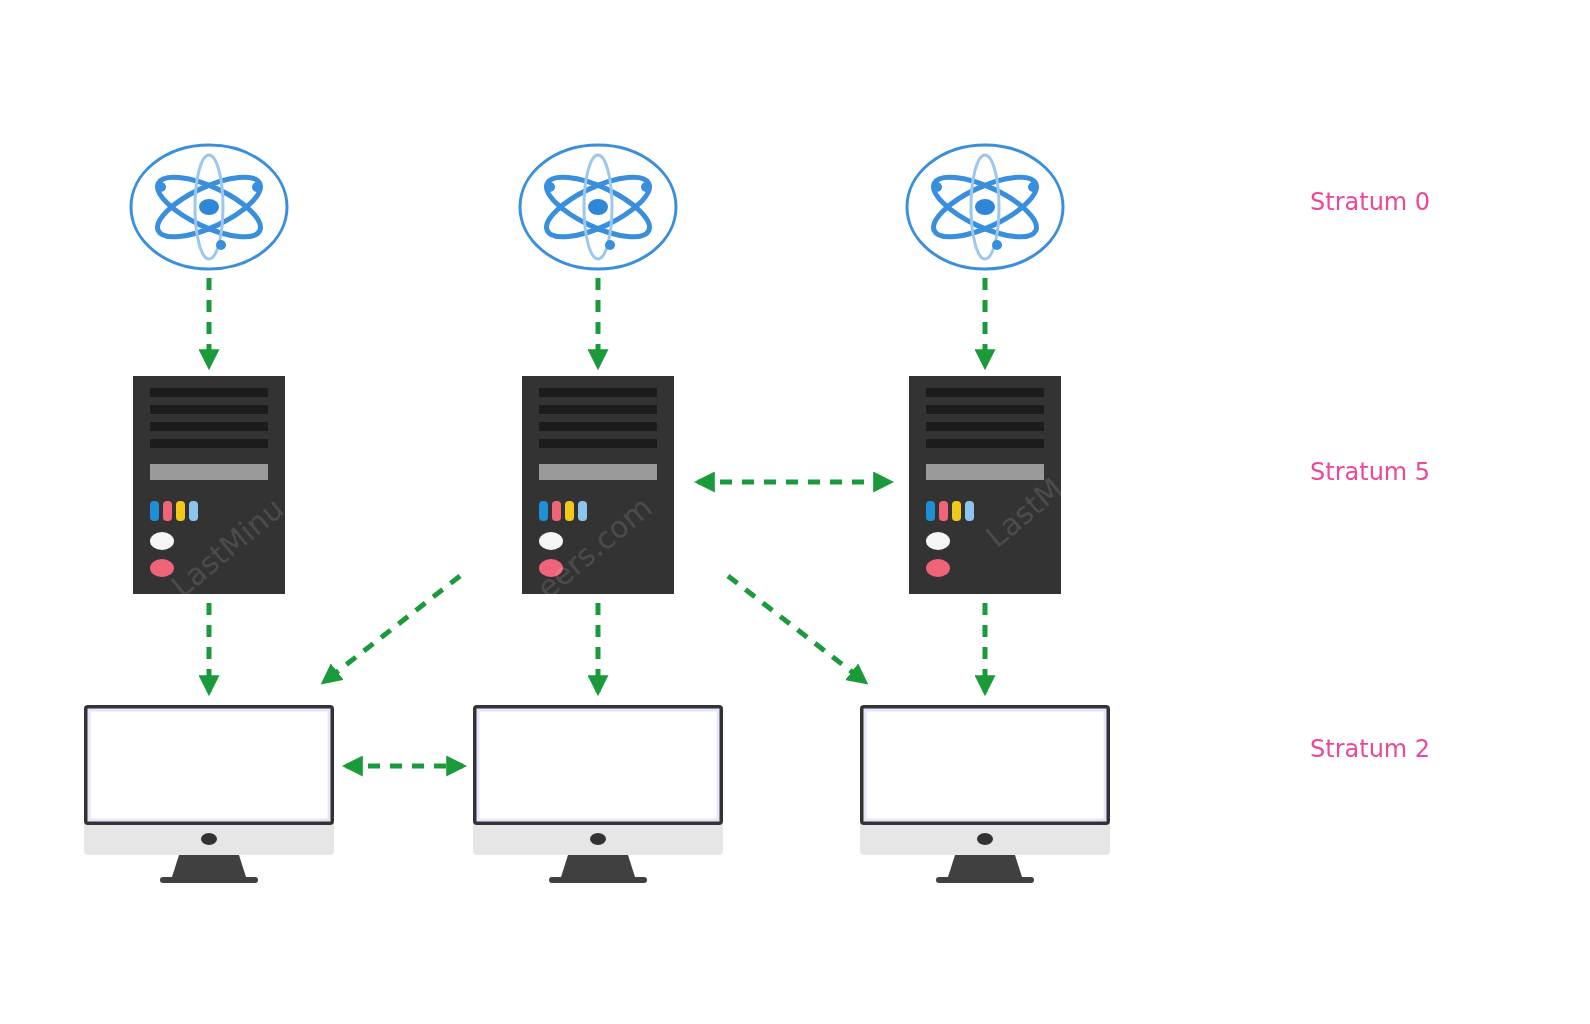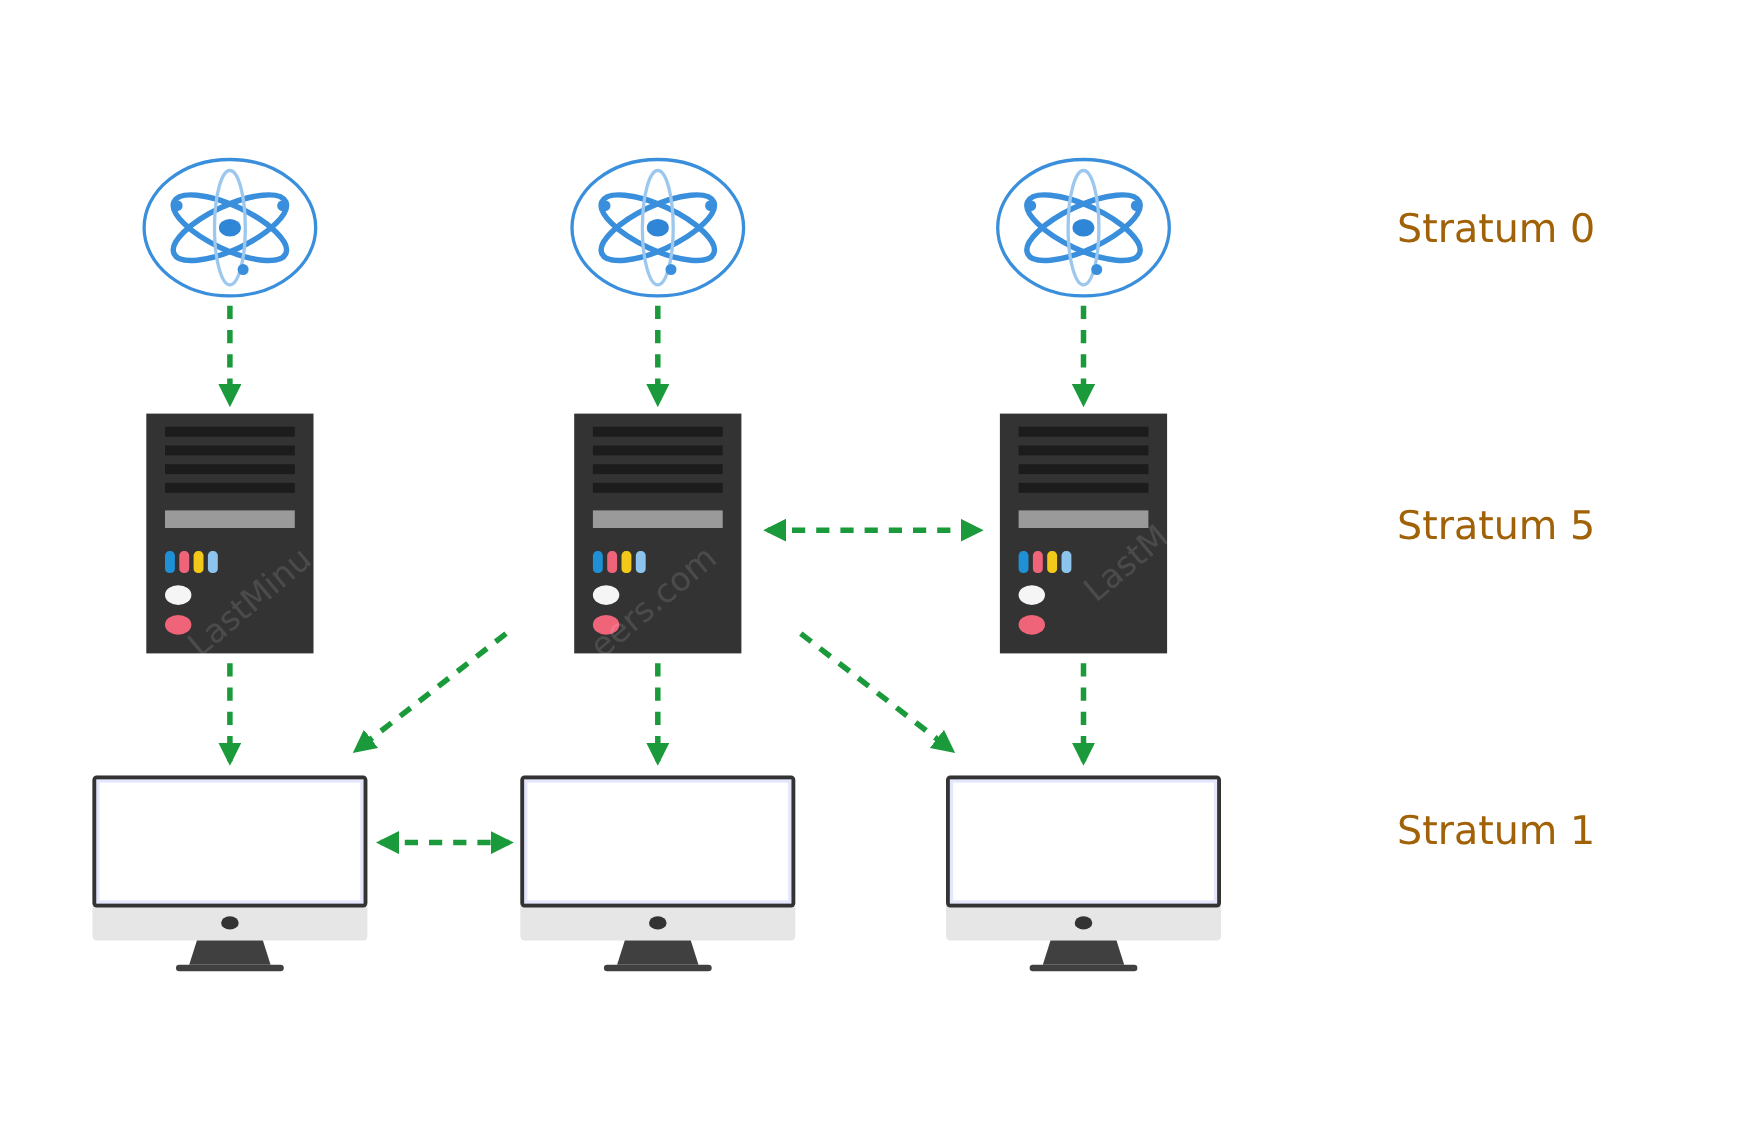--- a/index.html
+++ b/index.html
@@ -1,18 +1,18 @@
 <!DOCTYPE html>
 <html><head>
 <meta charset="utf-8">
 <style>
   html, body { margin:0; padding:0; background:#ffffff; }
   body { width:1590px; height:1024px; position:relative; overflow:hidden; font-family:"DejaVu Sans", sans-serif; }
   #diagram { position:absolute; left:0; top:0; width:1590px; height:1024px; }
-  .label { position:absolute; font-size:36px; color:#a16207; font-family:"DejaVu Sans", sans-serif; white-space:nowrap; }
+  .label { position:absolute; font-size:24px; color:#ec4899; font-family:"DejaVu Sans", sans-serif; white-space:nowrap;margin-left:40px; }
   .watermark { position:absolute; color:rgba(255,255,255,0.12); font-size:30px; transform:rotate(-40deg); white-space:nowrap; font-family:"DejaVu Sans", sans-serif; }
 </style>
 </head>
 <body>
 
 <svg id="diagram" viewBox="0 0 1590 1024" xmlns="http://www.w3.org/2000/svg">
   <defs>
     <marker id="arrowhead" viewBox="0 0 10 10" refX="8" refY="5" markerWidth="4.2" markerHeight="4.2" orient="auto-start-reverse">
       <path d="M0,0 L10,5 L0,10 Z" fill="#1a9a3a"></path>
     </marker>
@@ -71,17 +71,17 @@
       <line x1="460" y1="576" x2="324" y2="682" stroke="#1a9a3a" stroke-width="5" stroke-dasharray="12 10" marker-end="url(#arrowhead)"></line>
       <line x1="598" y1="603" x2="598" y2="692" stroke="#1a9a3a" stroke-width="5" stroke-dasharray="12 10" marker-end="url(#arrowhead)"></line>
       <line x1="728" y1="576" x2="865" y2="682" stroke="#1a9a3a" stroke-width="5" stroke-dasharray="12 10" marker-end="url(#arrowhead)"></line>
       <line x1="985" y1="603" x2="985" y2="692" stroke="#1a9a3a" stroke-width="5" stroke-dasharray="12 10" marker-end="url(#arrowhead)"></line>
       <line x1="346" y1="766" x2="463" y2="766" stroke="#1a9a3a" stroke-width="5" stroke-dasharray="12 10" marker-end="url(#arrowhead)" marker-start="url(#arrowhead)"></line>
     </g>
 </svg>
 
 <div class="label" style="left:1270px; top:188px;">Stratum 0</div>
 <div class="label" style="left:1270px; top:458px;">Stratum 5</div>
-<div class="label" style="left:1270px; top:735px;">Stratum 1</div>
+<div class="label" style="left:1270px; top:735px;">Stratum 2</div>
 
 <div class="watermark" style="left:160px; top:530px;">LastMinu</div>
 <div class="watermark" style="left:525px; top:530px;">eers.com</div>
 <div class="watermark" style="left:980px; top:495px;">LastM</div>
 
 </body></html>

